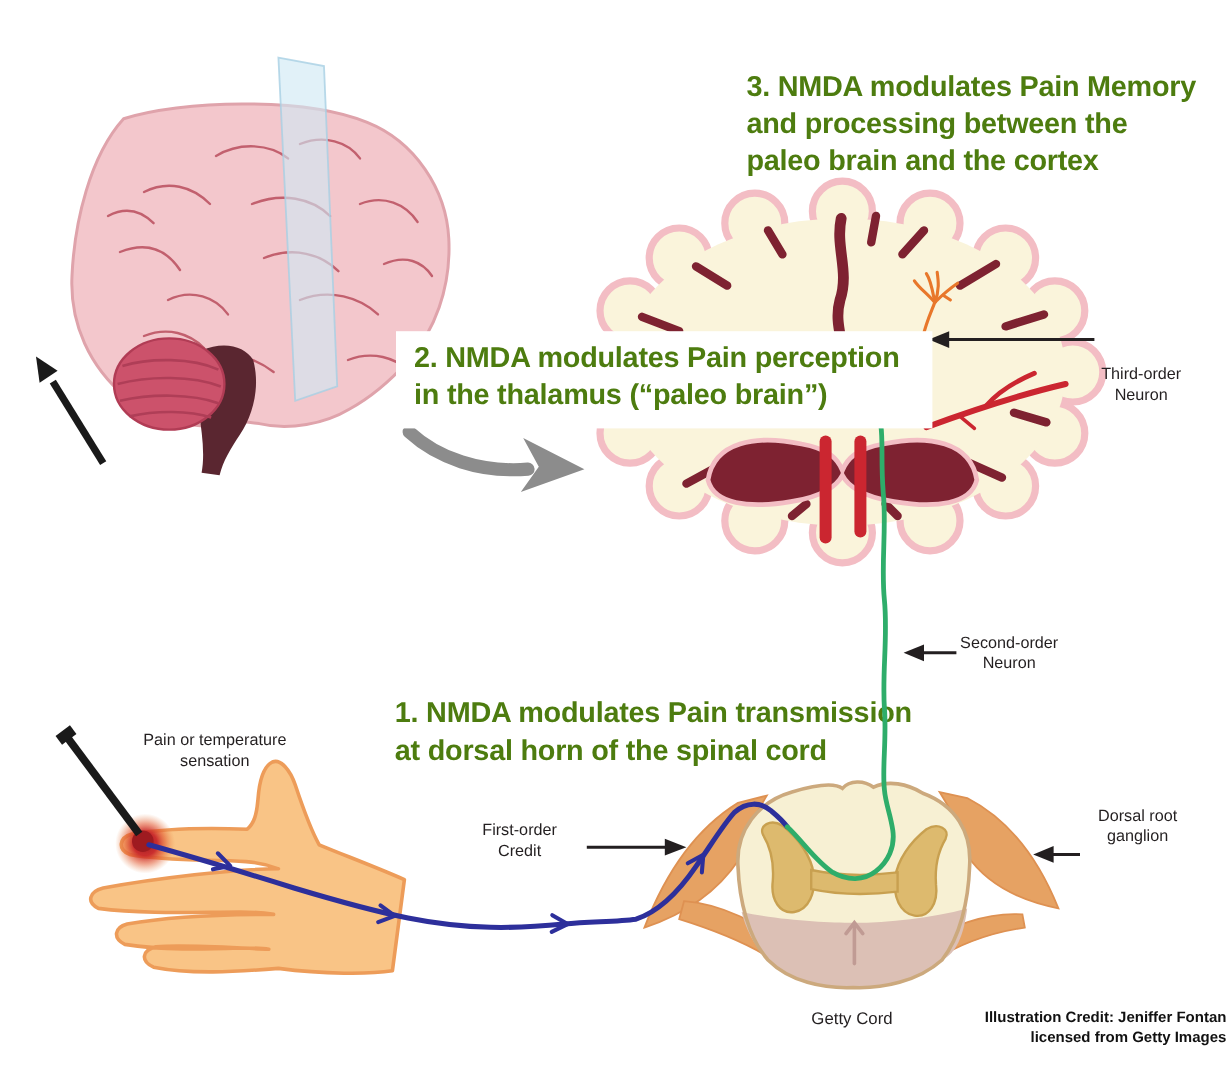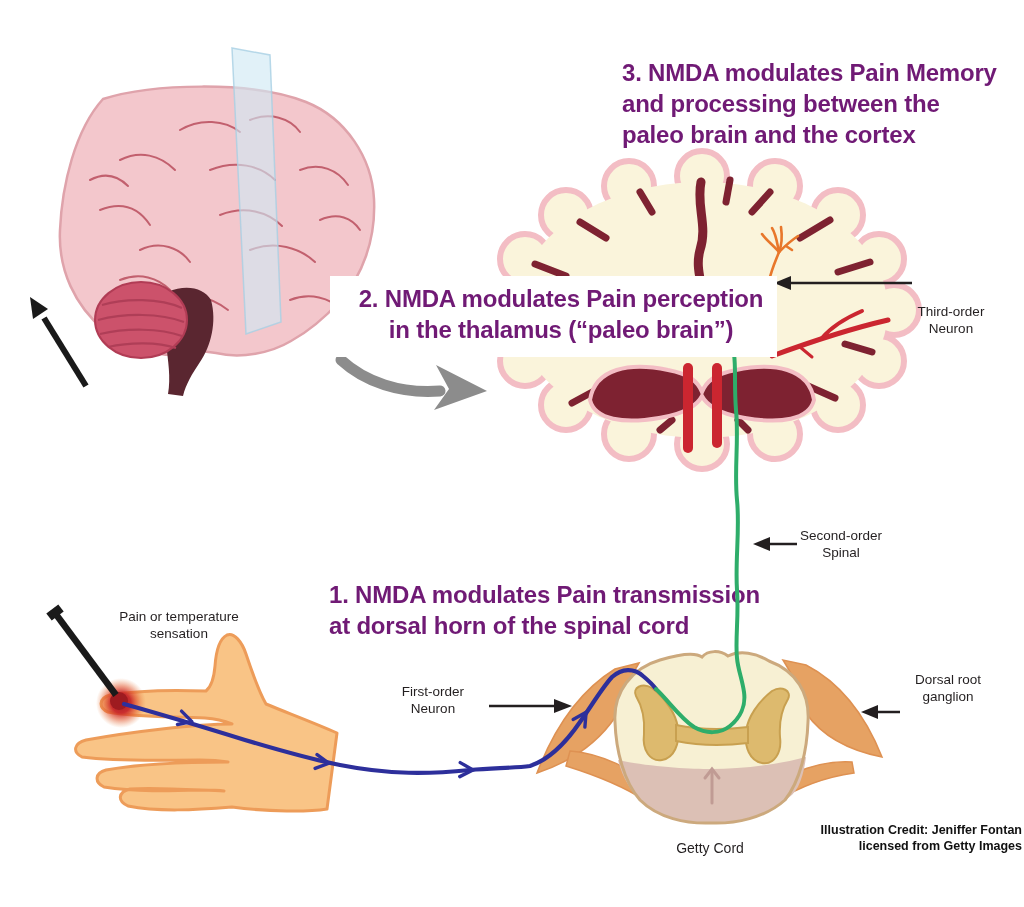--- a/index.html
+++ b/index.html
@@ -2,43 +2,43 @@
 <html><head>
 <meta charset="utf-8">
 <style>
   html,body{margin:0;padding:0;}
   body{
     width:1024px;height:907px;position:relative;overflow:hidden;background:#ffffff;
     font-family:"Liberation Sans", sans-serif;
   }
   .abs{position:absolute;}
   .red-note{
-    color:#701a75;font-weight:bold;font-size:24px;line-height:31px;
+    color:#4d7c0f;font-weight:bold;font-size:24px;line-height:31px;
     white-space:pre-line;letter-spacing:-0.2px;
   }
   .small-label{
     color:#231F20;font-size:13.5px;line-height:16.5px;text-align:center;white-space:pre-line;
   }
   .credit{
     color:#111;font-size:12.5px;font-weight:bold;line-height:16px;text-align:right;white-space:pre-line;
   }
   #artwork{position:absolute;left:0;top:0;z-index:2;}
   #text1{left:329px;top:579px;z-index:1;}
   #box2{
     left:330px;top:276px;width:447px;height:81px;background:#ffffff;z-index:4;
-    box-sizing:border-box;padding:7px 0 0 15px;text-align:center;
+    box-sizing:border-box;padding:7px 0 0 15px;
   }
   #text3{left:622px;top:57px;z-index:3;}
   #label-pain{left:76px;top:609px;width:132px;z-index:3;margin-left:37px;}
   #label-first{left:393px;top:684px;width:80px;z-index:3;}
   #label-second{left:793px;top:528px;width:96px;z-index:3;}
   #label-third{left:906px;top:264px;width:90px;z-index:3;margin-top:40px;}
   #label-drg{left:903px;top:672px;width:90px;z-index:3;}
   #label-cord{left:660px;top:840px;width:100px;font-size:14px;z-index:3;}
-  #credit{left:700px;top:822px;width:322px;z-index:3;}
+  #credit{left:700px;top:840px;width:322px;z-index:3;}
 </style>
 </head>
 <body>
 
 <svg id="artwork" width="1024" height="907" viewBox="0 0 1024 907">
   <defs>
     <radialGradient id="painGlow" cx="50%" cy="50%" r="50%">
       <stop offset="0%" stop-color="#9E1B20" stop-opacity="1"></stop>
       <stop offset="40%" stop-color="#C8272A" stop-opacity="0.95"></stop>
       <stop offset="68%" stop-color="#E2572F" stop-opacity="0.55"></stop>
@@ -275,24 +275,24 @@
 </div>
 
 <div class="abs red-note" id="text3">3. NMDA modulates Pain Memory
 and processing between the
 paleo brain and the cortex</div>
 
 <div class="abs small-label" id="label-pain">Pain or temperature
 sensation</div>
 
 <div class="abs small-label" id="label-first">First-order
+Credit</div>
+
+<div class="abs small-label" id="label-second">Second-order
 Neuron</div>
-
-<div class="abs small-label" id="label-second">Second-order
-Spinal</div>
 
 <div class="abs small-label" id="label-third">Third-order
 Neuron</div>
 
 <div class="abs small-label" id="label-drg">Dorsal root
 ganglion</div>
 
 <div class="abs small-label" id="label-cord">Getty Cord</div>
 
 <div class="abs credit" id="credit">Illustration Credit: Jeniffer Fontan

